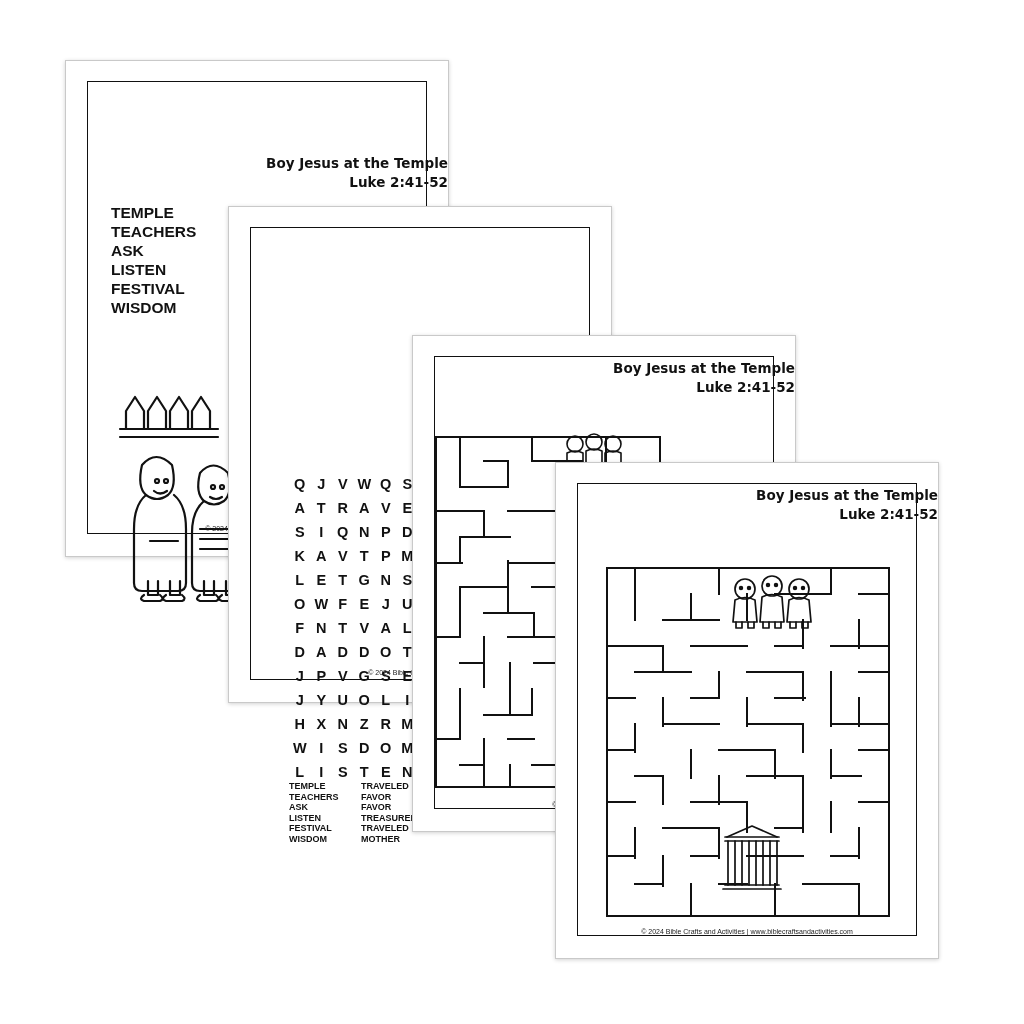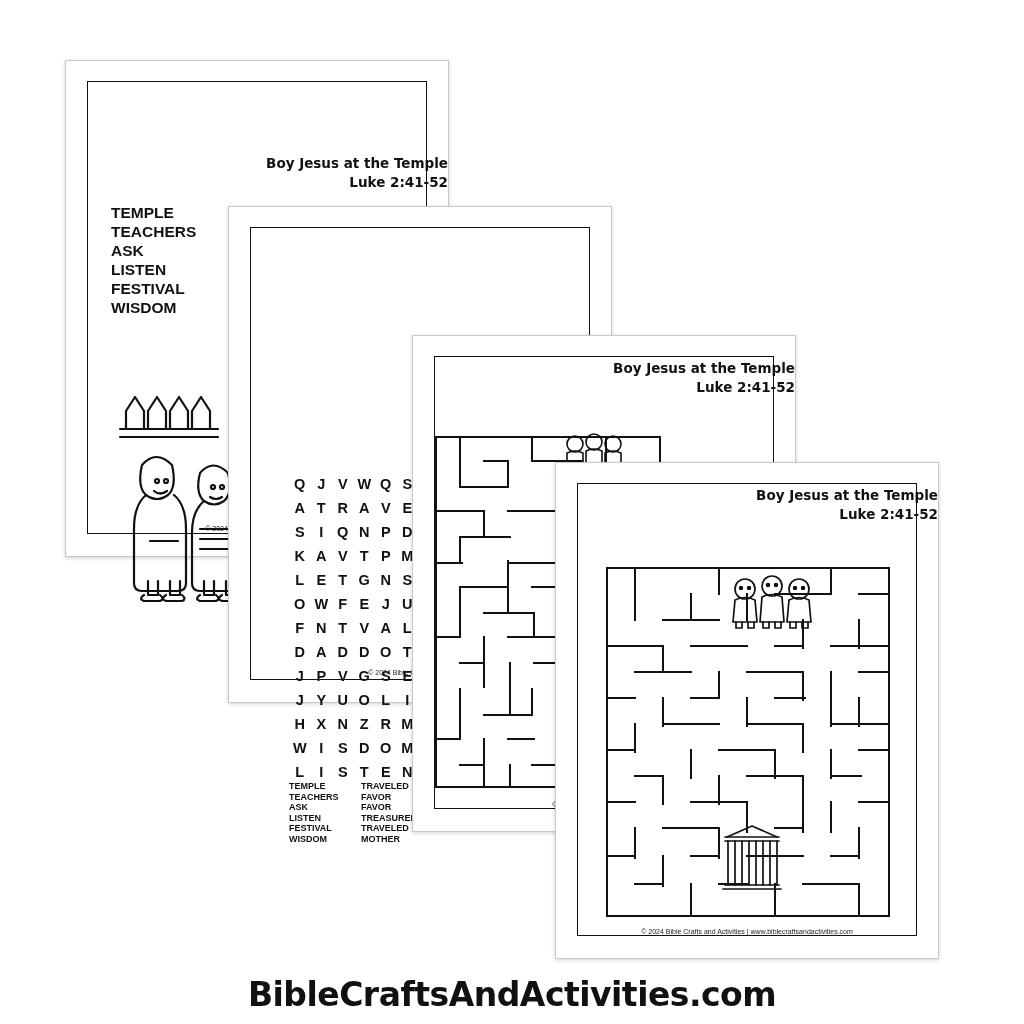--- a/index.html
+++ b/index.html
@@ -586,15 +586,14 @@
             <path d="M56 18 L56 62"></path>
           <path d="M4 62 L58 62"></path>
           <path d="M2 66 L60 66"></path>
         </g>
       </svg>
     </div>
 
     <div class="copyright" style="bottom:23px;font-size:7px;">© 2024 Bible Crafts and Activities | www.biblecraftsandactivities.com</div>
   </div>
 
-  <div class="brand" style="top:975px;font-size:33px;">BibleCraftsAndActivities.com</div>
 
 </div>
 
 </body></html>

